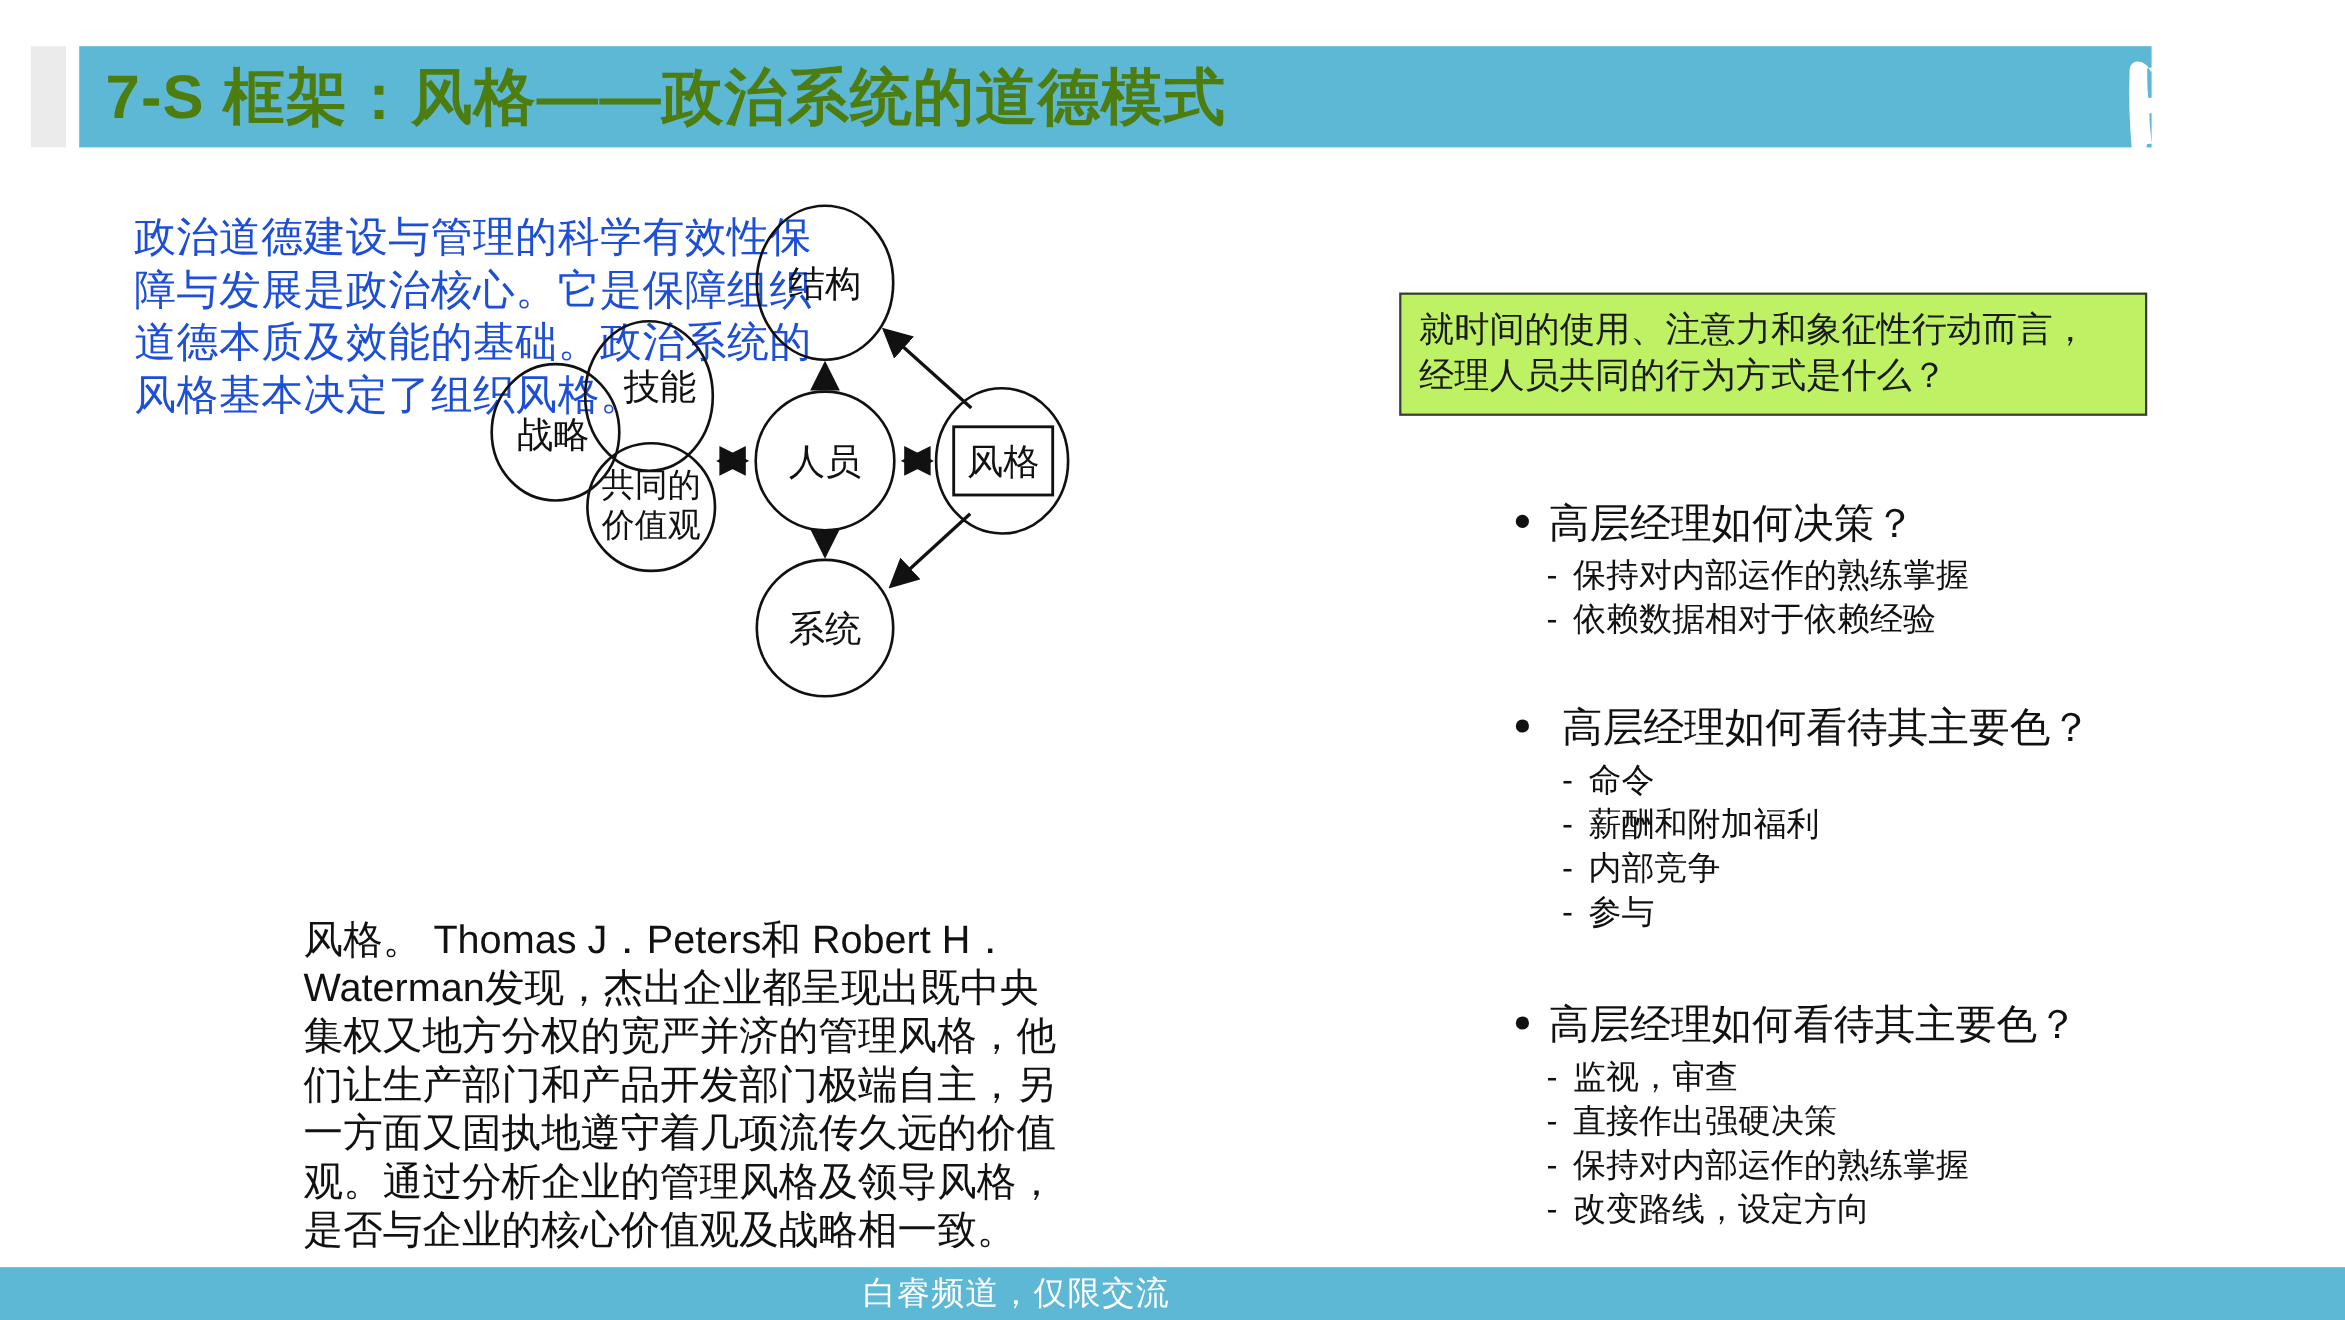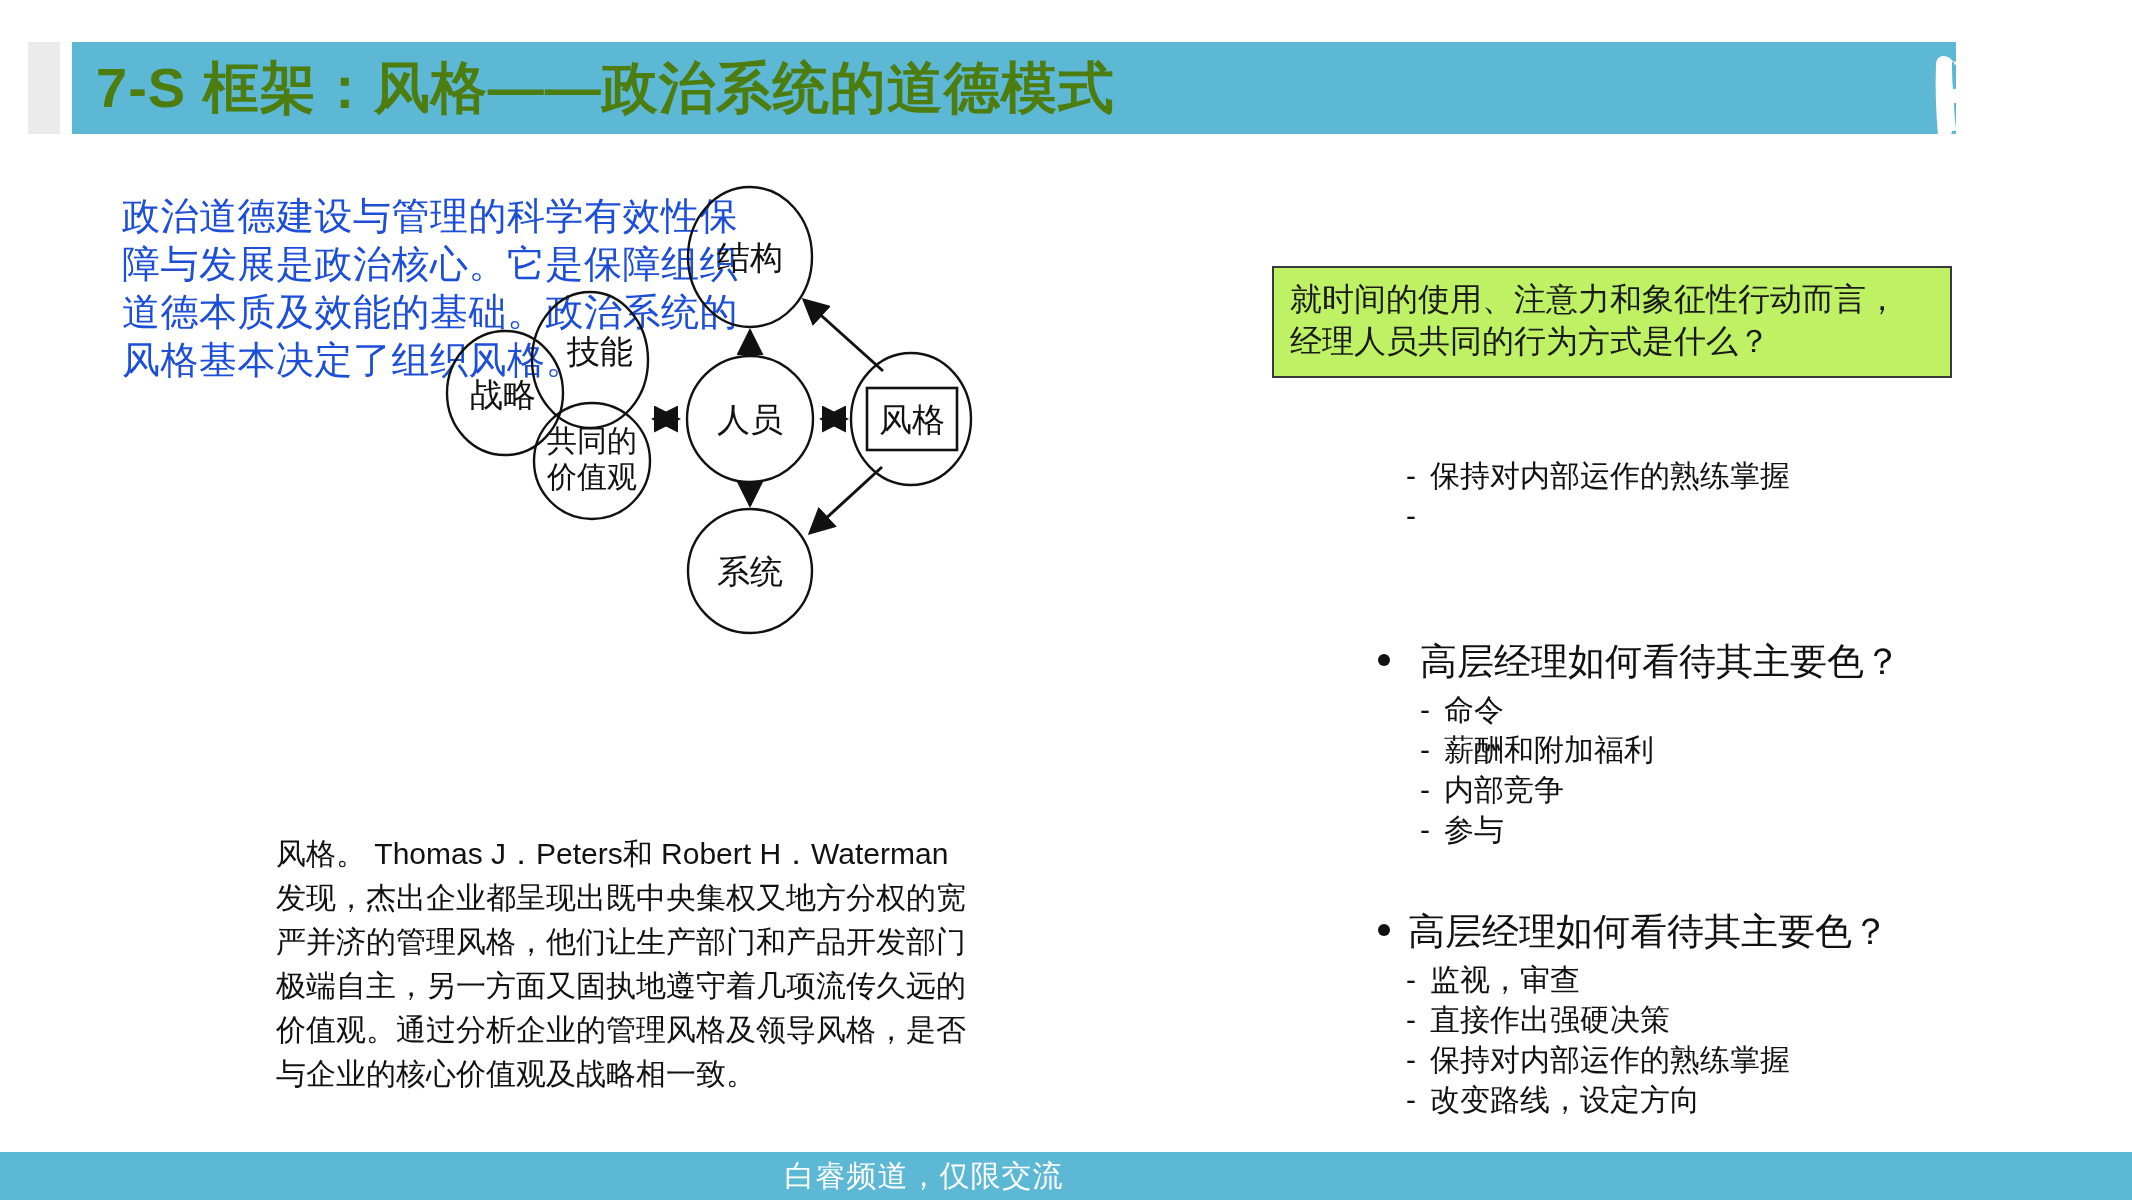--- a/index.html
+++ b/index.html
@@ -145,21 +145,21 @@
   }
   #bullet-group-1 .sub-list li { padding-left: 66px; }
   #bullet-group-1 .sub-list li .dash { left: 42px; }
 
   
   #source-paragraph {
     position: absolute;
     left: 276px;
     top: 832px;
     width: 700px;
-    font-size: 30px;
+    font-size: 36px;
     line-height: 44px;
     color: #111;
   }
 
   
   #footer-band {
     position: absolute;
     left: 0;
     top: 1152px;
     width: 2132px;
@@ -251,23 +251,27 @@
     <text class="node-label" x="340" y="398">系统</text>
   </svg>
 </div>
 
 <div id="question-box">
   <div>就时间的使用、注意力和象征性行动而言，</div>
   <div>经理人员共同的行为方式是什么？</div>
 </div>
 
 <div class="bullet-group" id="bullet-group-0">
+  <div class="bullet-head">
+    <span class="bullet-dot"></span>
+    <span>高层经理如何决策？</span>
+  </div>
   <ul class="sub-list">
     <li><span class="dash">-</span><span>保持对内部运作的熟练掌握</span></li>
-    <li><span class="dash">-</span></li>
+    <li><span class="dash">-</span><span>依赖数据相对于依赖经验</span></li>
   </ul>
 </div>
 
 <div class="bullet-group" id="bullet-group-1">
   <div class="bullet-head">
     <span class="bullet-dot"></span>
     <span>高层经理如何看待其主要色？</span>
   </div>
   <ul class="sub-list">
     <li><span class="dash">-</span><span>命令</span></li>

